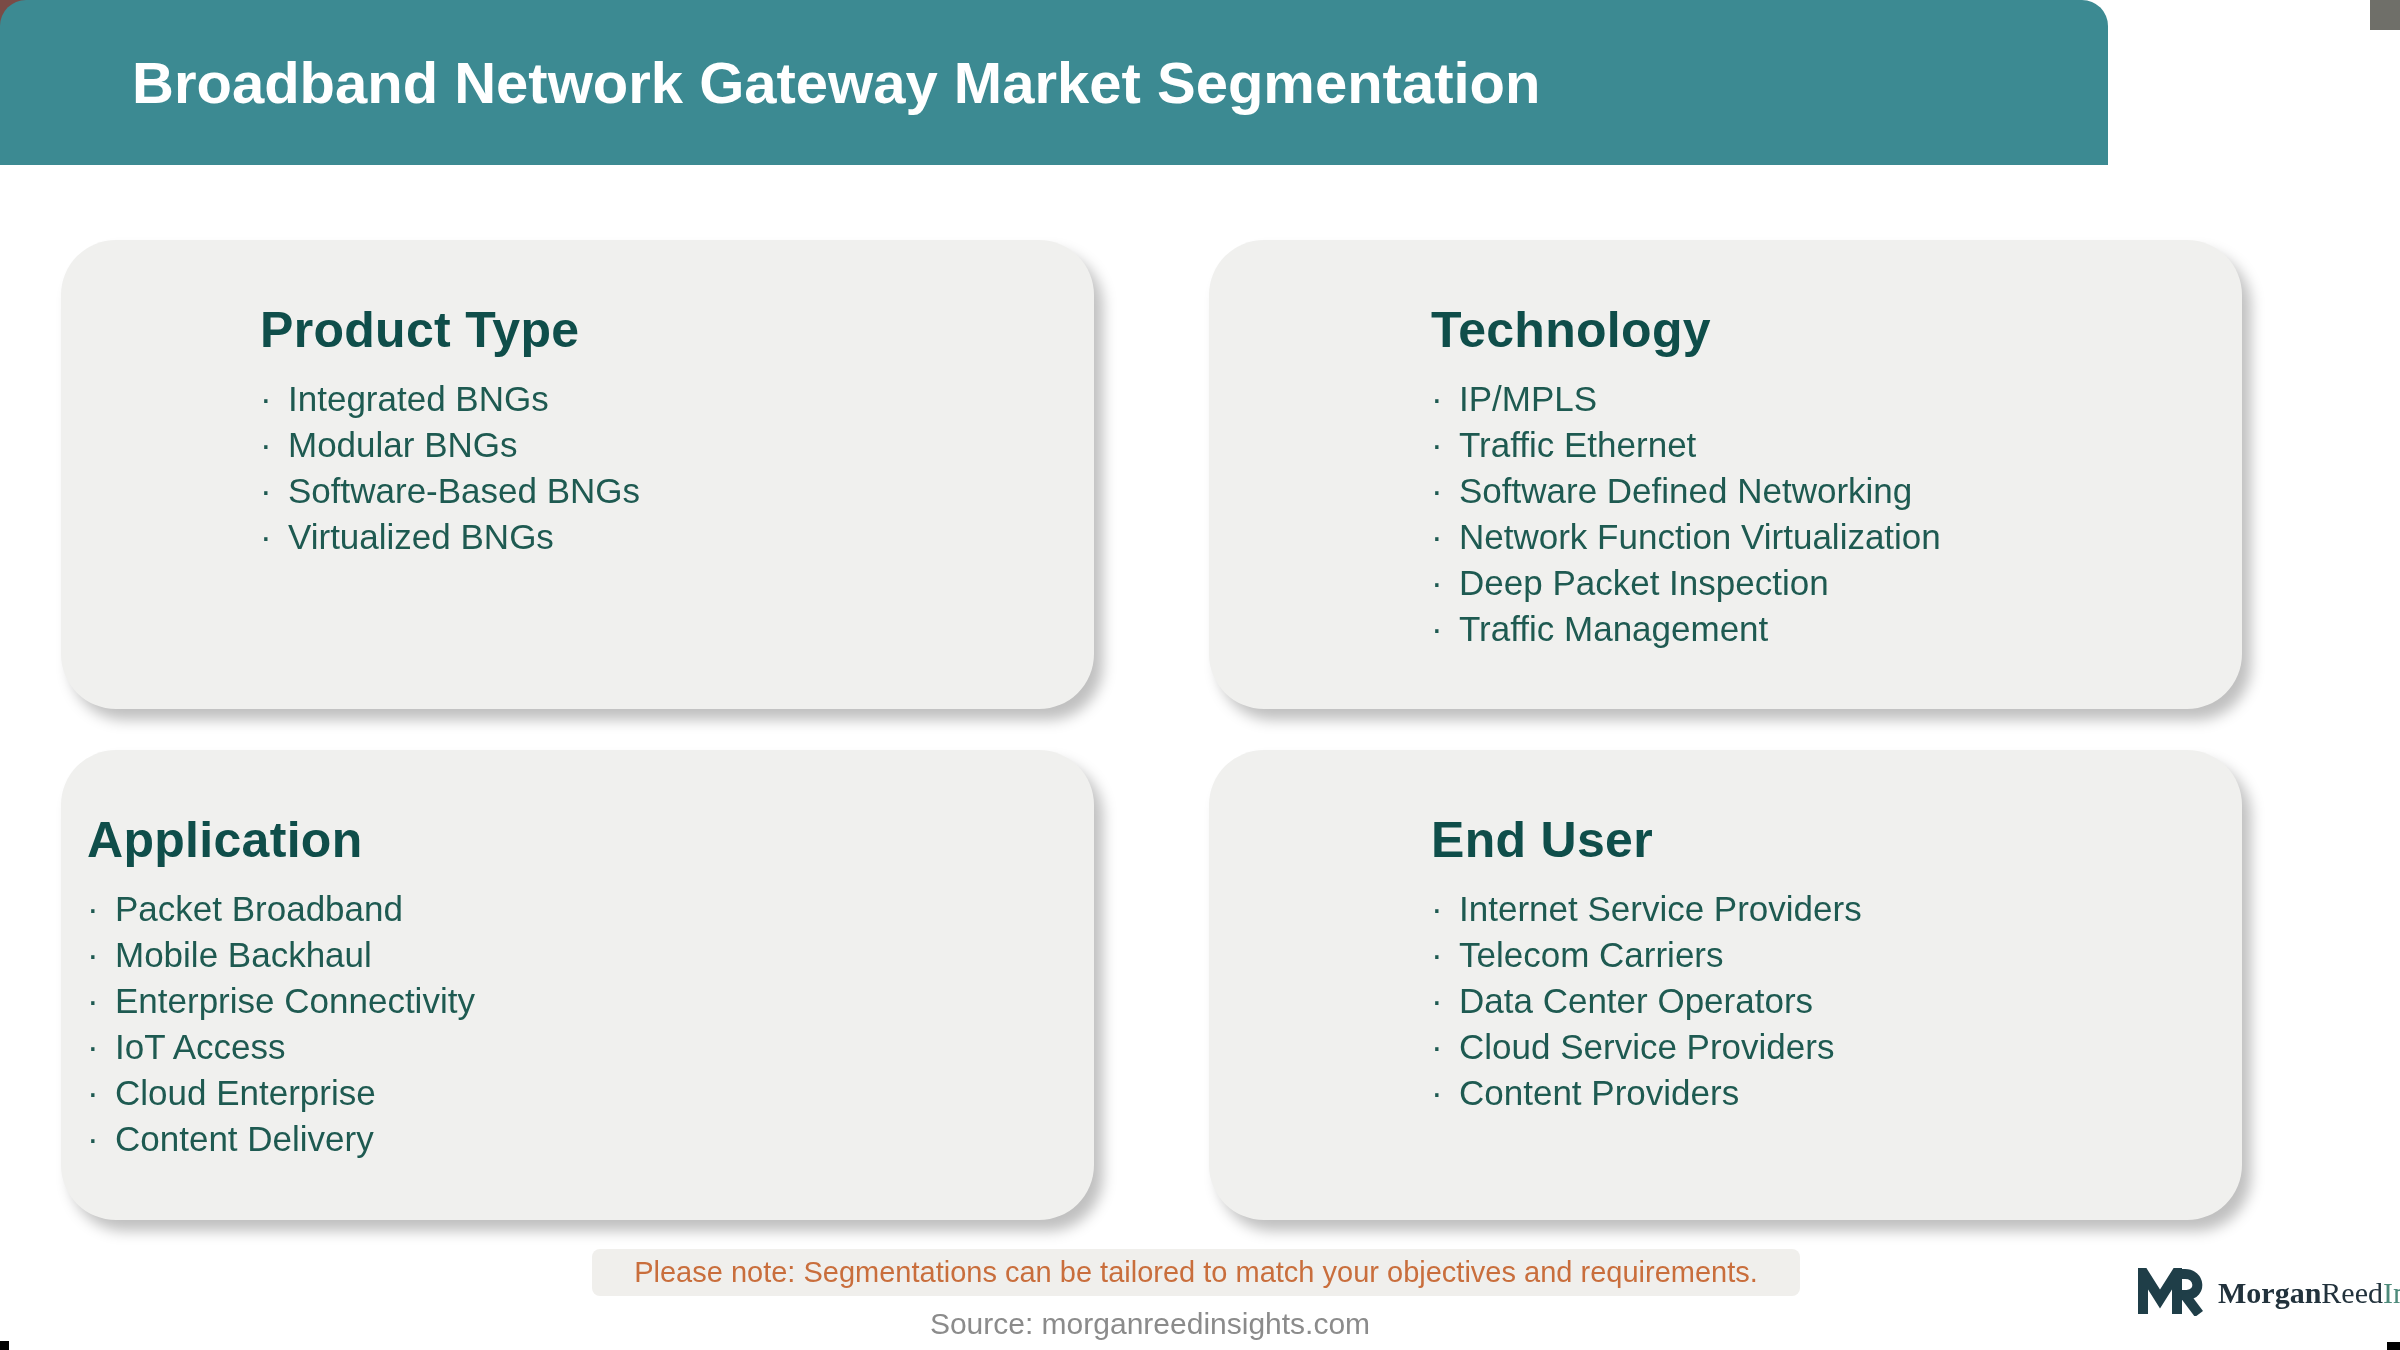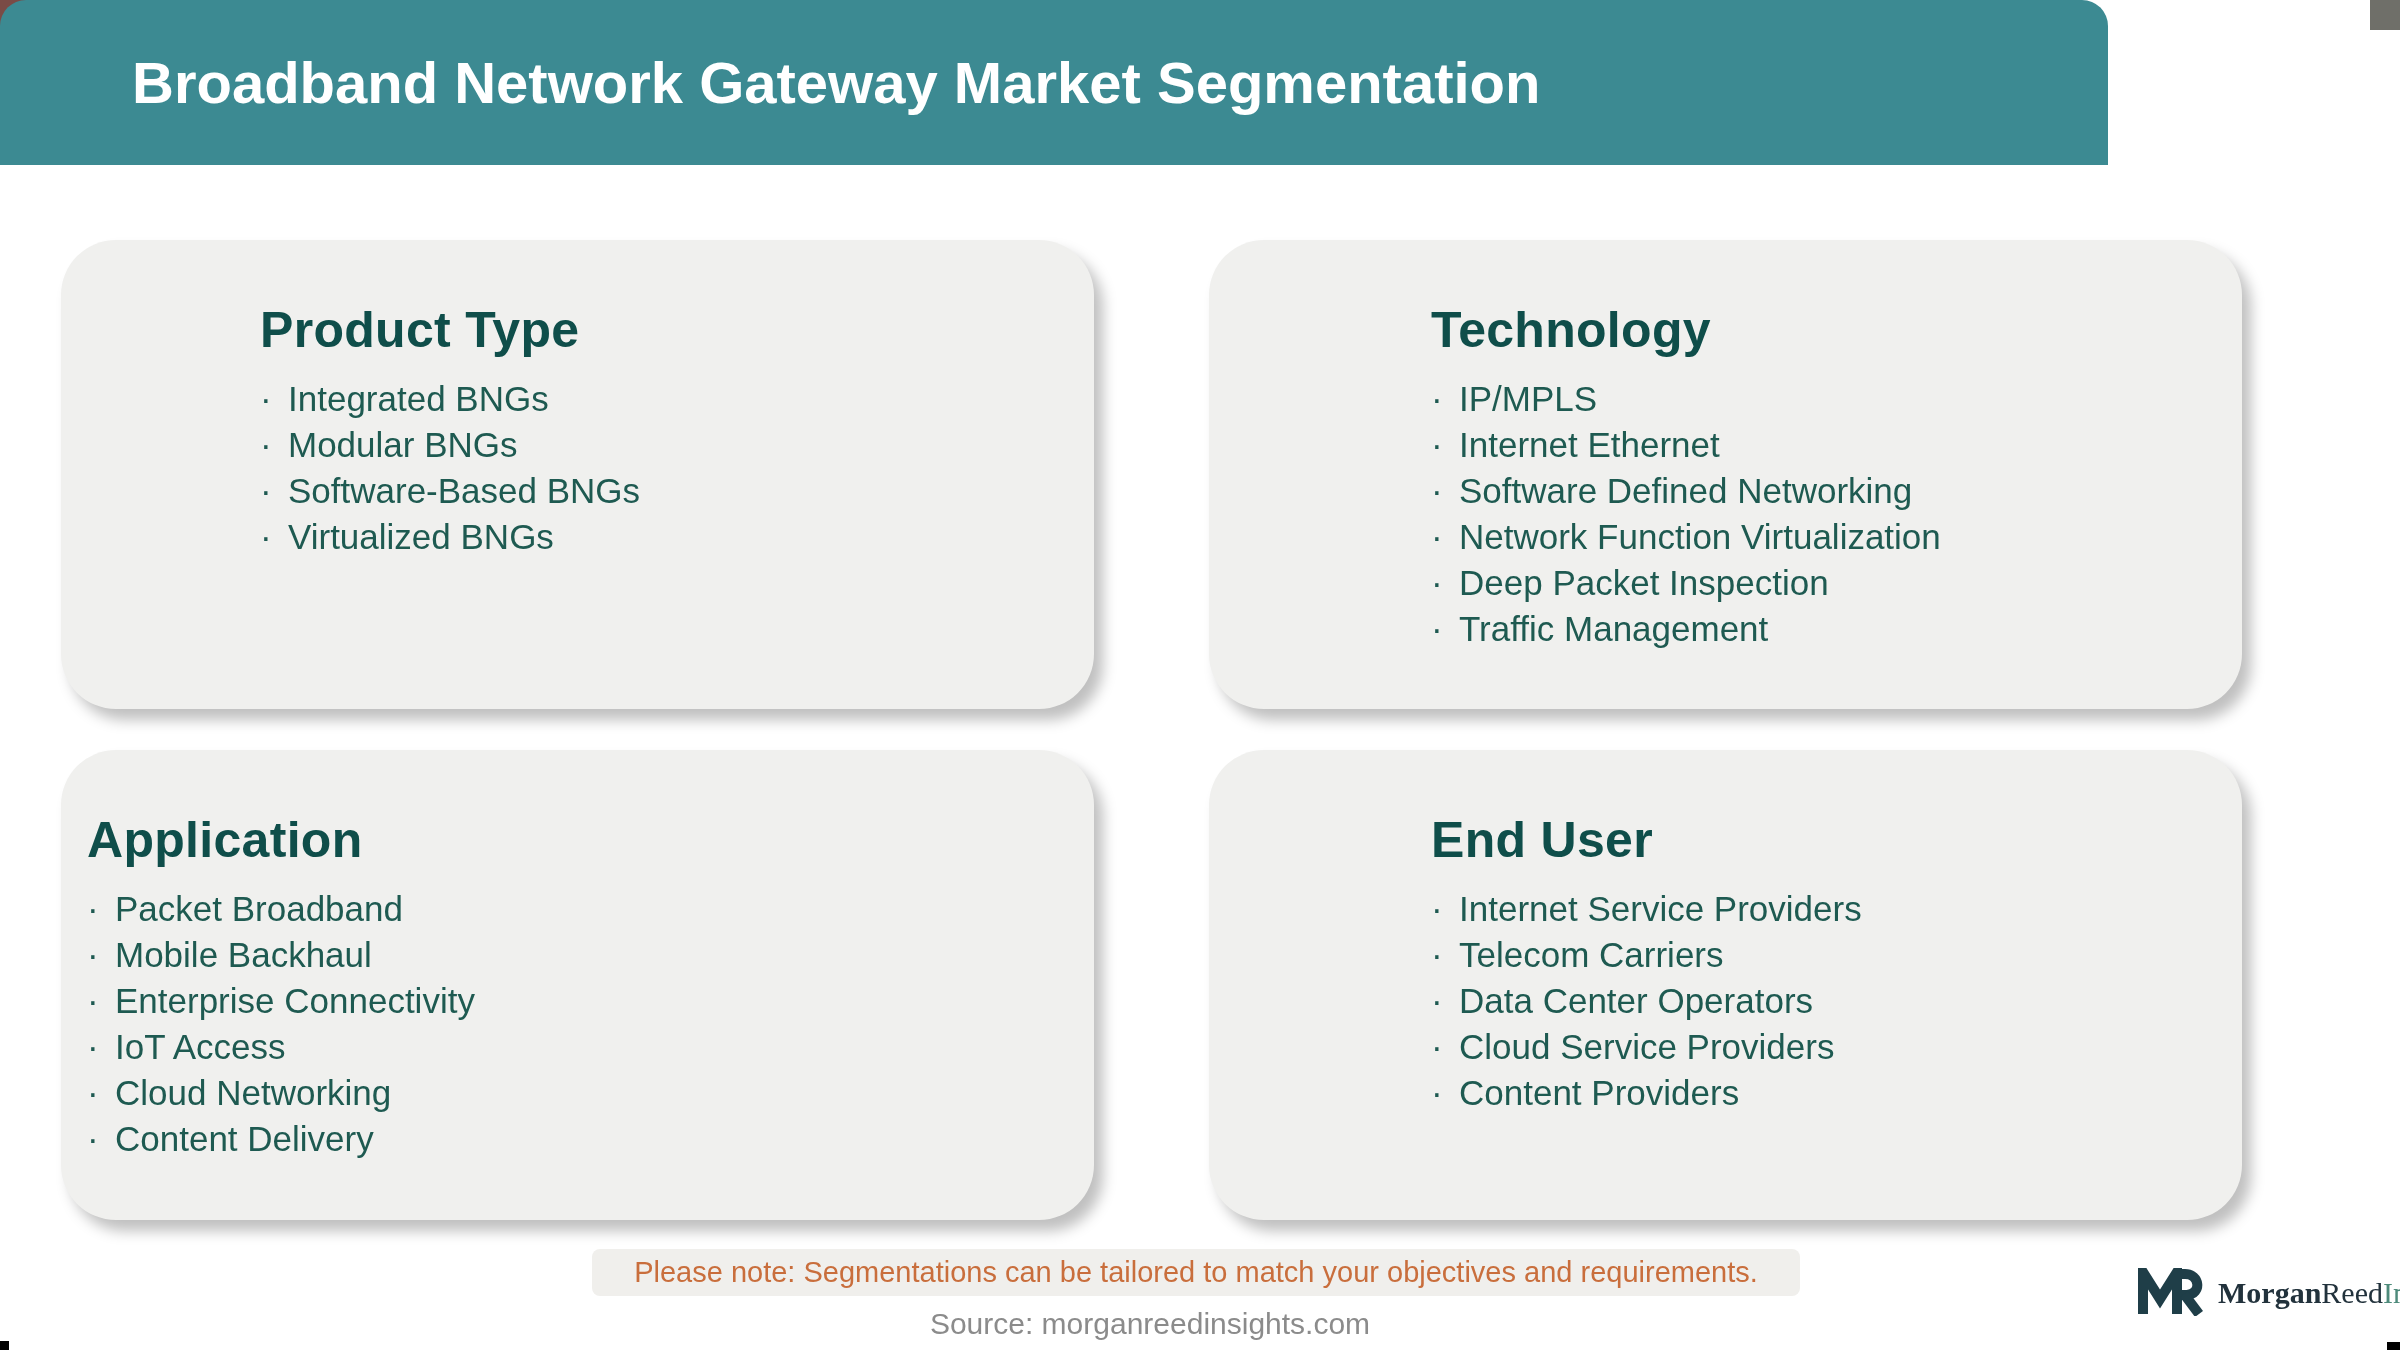--- a/index.html
+++ b/index.html
@@ -126,36 +126,36 @@
         <li>Modular BNGs</li>
         <li>Software-Based BNGs</li>
         <li>Virtualized BNGs</li>
       </ul>
   </section>
 
   <section class="card card-2">
     <h2>Technology</h2>
     <ul>
         <li>IP/MPLS</li>
-        <li>Internet Ethernet</li>
+        <li>Traffic Ethernet</li>
         <li>Software Defined Networking</li>
         <li>Network Function Virtualization</li>
         <li>Deep Packet Inspection</li>
         <li>Traffic Management</li>
       </ul>
   </section>
 
   <section class="card card-3">
     <h2>Application</h2>
     <ul>
         <li>Packet Broadband</li>
         <li>Mobile Backhaul</li>
         <li>Enterprise Connectivity</li>
         <li>IoT Access</li>
-        <li>Cloud Networking</li>
+        <li>Cloud Enterprise</li>
         <li>Content Delivery</li>
       </ul>
   </section>
 
   <section class="card card-4">
     <h2>End User</h2>
     <ul>
         <li>Internet Service Providers</li>
         <li>Telecom Carriers</li>
         <li>Data Center Operators</li>

